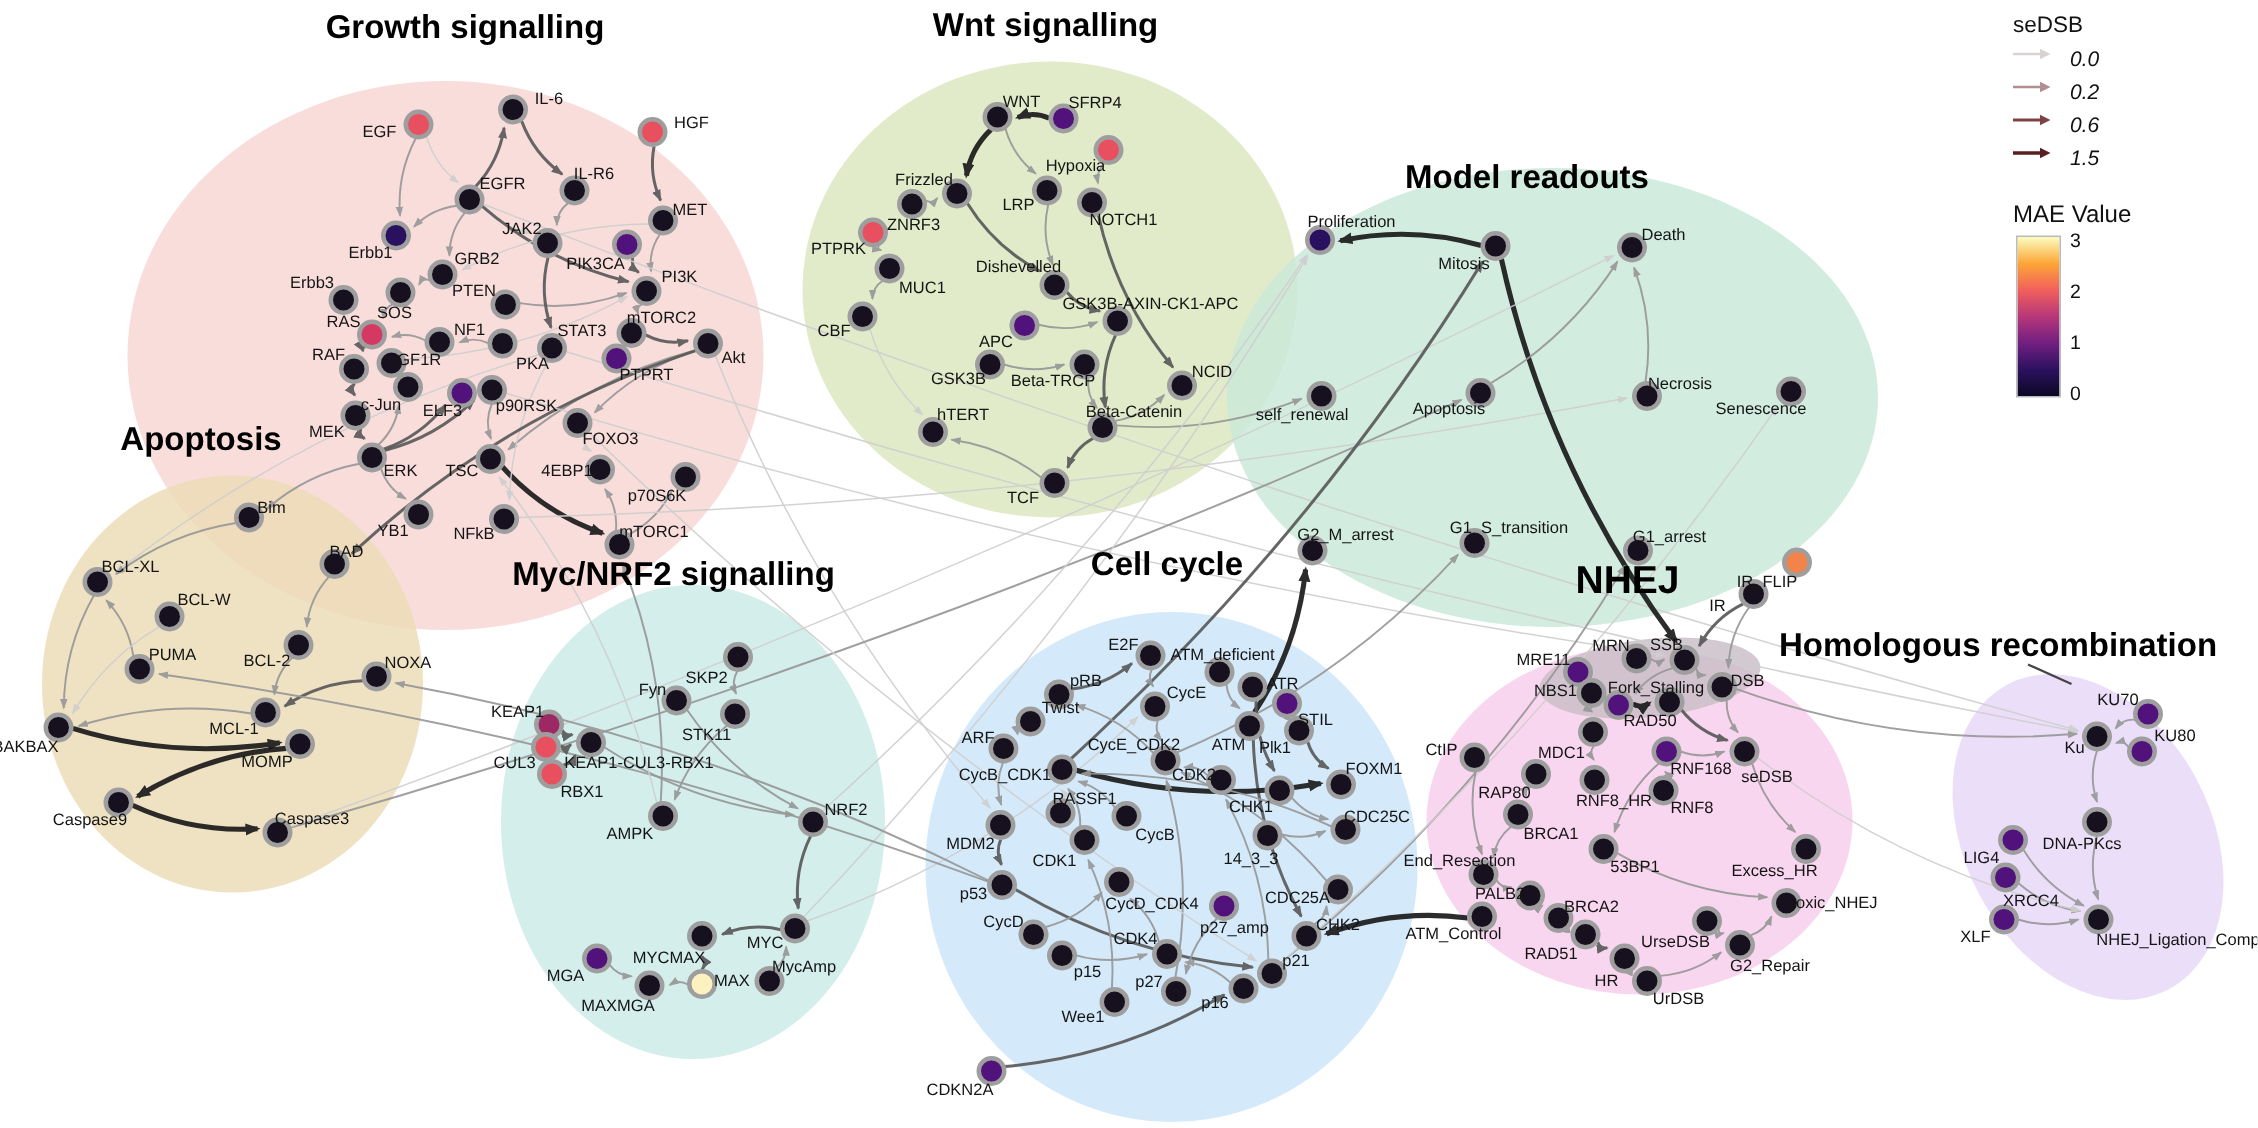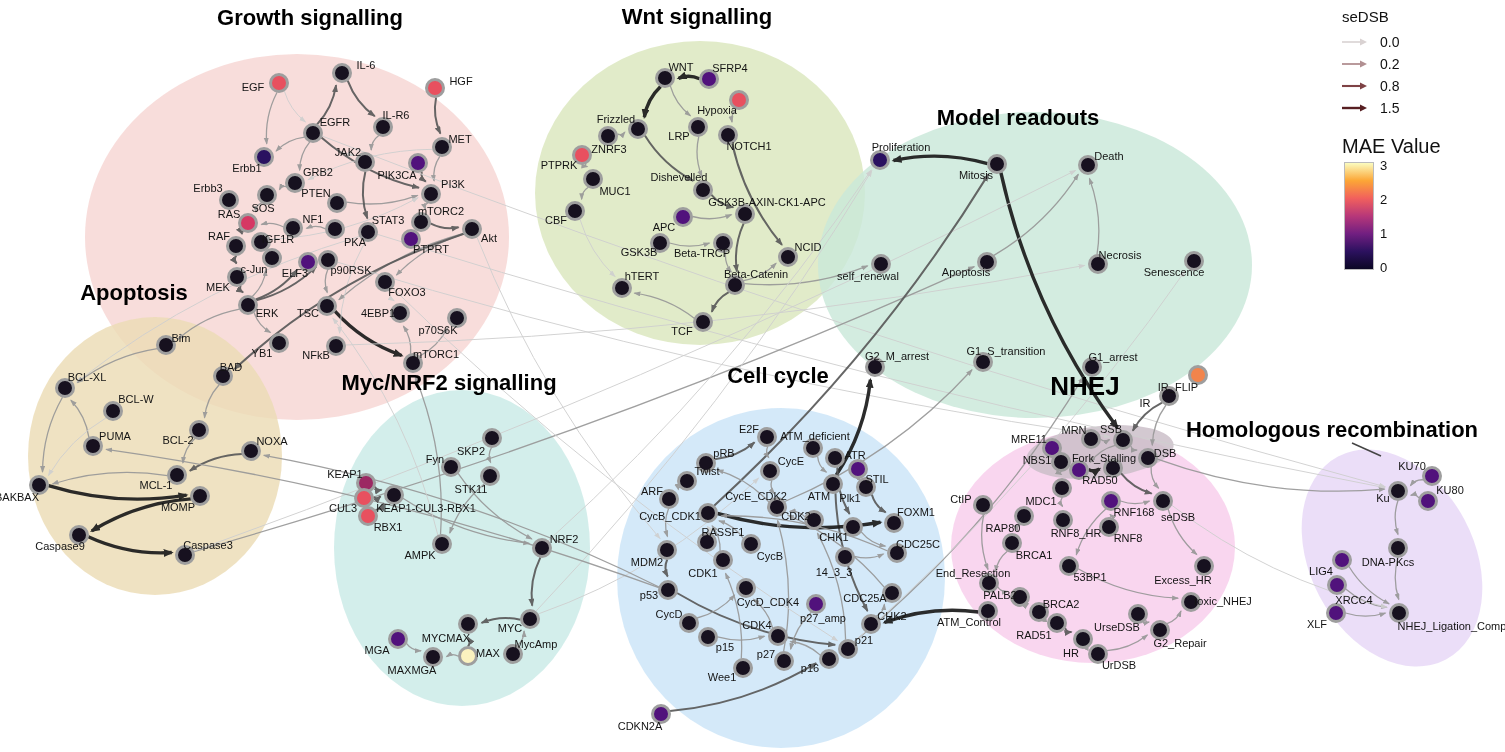--- a/index.html
+++ b/index.html
@@ -3,24 +3,24 @@
 <meta charset="utf-8">
 <style>
   html,body{margin:0;padding:0;background:#ffffff;}
   body{font-family:"Liberation Sans", sans-serif;}
   #fig{position:relative;width:1505px;height:752px;background:#fff;overflow:hidden;}
   #net{position:absolute;left:0;top:0;}
   .cluster-title{font-weight:bold;fill:#000;}
   .node-label{font-size:11px;fill:#141414;}
   #legend{position:absolute;left:1340px;top:6px;width:160px;color:#111;}
   .lg-title{font-size:15px;margin:2px 0 6px 2px;}
-  .wrow{display:flex;align-items:center;height:22px;}
+  .wrow{display:flex;height:22px;font-style:italic;}
   .wrow svg{margin-left:2px;}
   .wrow span{margin-left:12px;font-size:14px;}
-  .mae-title{font-size:20px;margin:16px 0 4px 2px;}
+  .mae-title{font-size:16px;margin:16px 0 4px 2px;}
   .mae-wrap{display:flex;align-items:flex-start;margin-left:4px;}
   #maebar{width:28px;height:106px;border:1px solid #bbb;}
   .mae-ticks{position:relative;height:106px;width:26px;margin-left:6px;}
   .mae-ticks span{position:absolute;left:0;font-size:13px;transform:translateY(-50%);}
 </style>
 </head>
 <body>
 
 <div id="fig">
   <svg id="net" width="1505" height="752" viewBox="0 0 1505 752">
@@ -583,21 +583,21 @@
           <line x1="0" y1="5" x2="18" y2="5" stroke-width="1.8" stroke="#b18f91"></line>
           <polygon points="18,1.5 25,5 18,8.5" fill="#b18f91"></polygon>
         </svg>
       <span>0.2</span>
     </div>
     <div class="wrow">
       <svg class="warrow" width="26" height="10">
           <line x1="0" y1="5" x2="18" y2="5" stroke-width="2.1" stroke="#7e4245"></line>
           <polygon points="18,1.5 25,5 18,8.5" fill="#7e4245"></polygon>
         </svg>
-      <span>0.8</span>
+      <span>0.6</span>
     </div>
     <div class="wrow">
       <svg class="warrow" width="26" height="10">
           <line x1="0" y1="5" x2="18" y2="5" stroke-width="2.4" stroke="#571f22"></line>
           <polygon points="18,1.5 25,5 18,8.5" fill="#571f22"></polygon>
         </svg>
       <span>1.5</span>
     </div>
     <div class="mae-title">MAE Value</div>
     <div class="mae-wrap">

